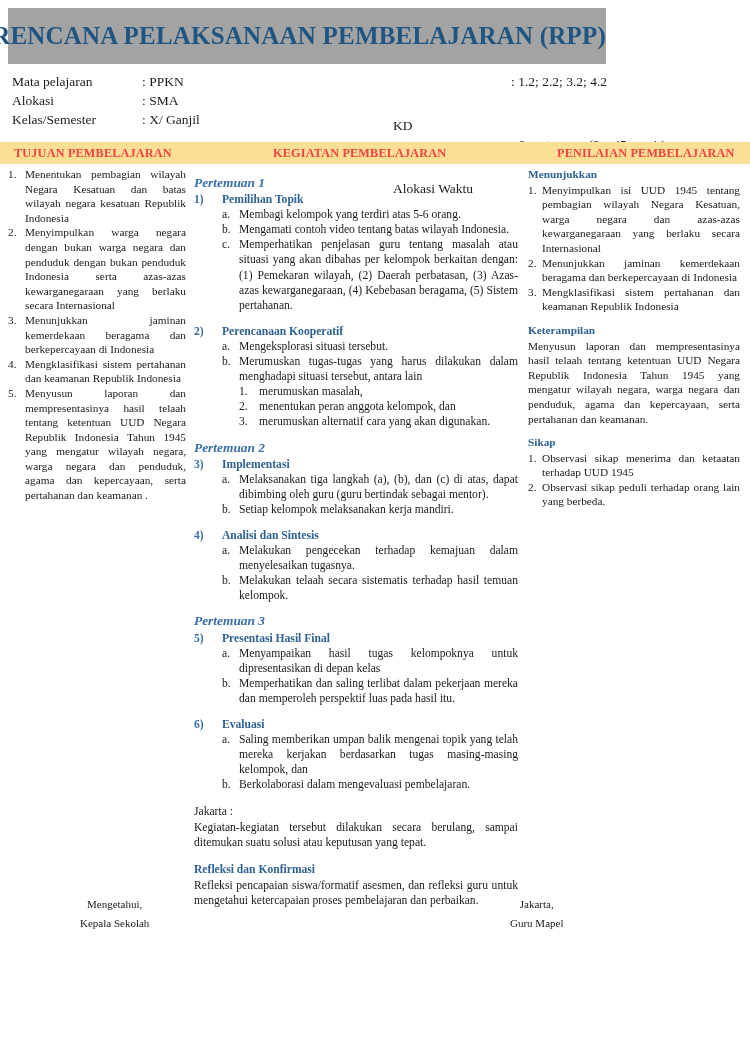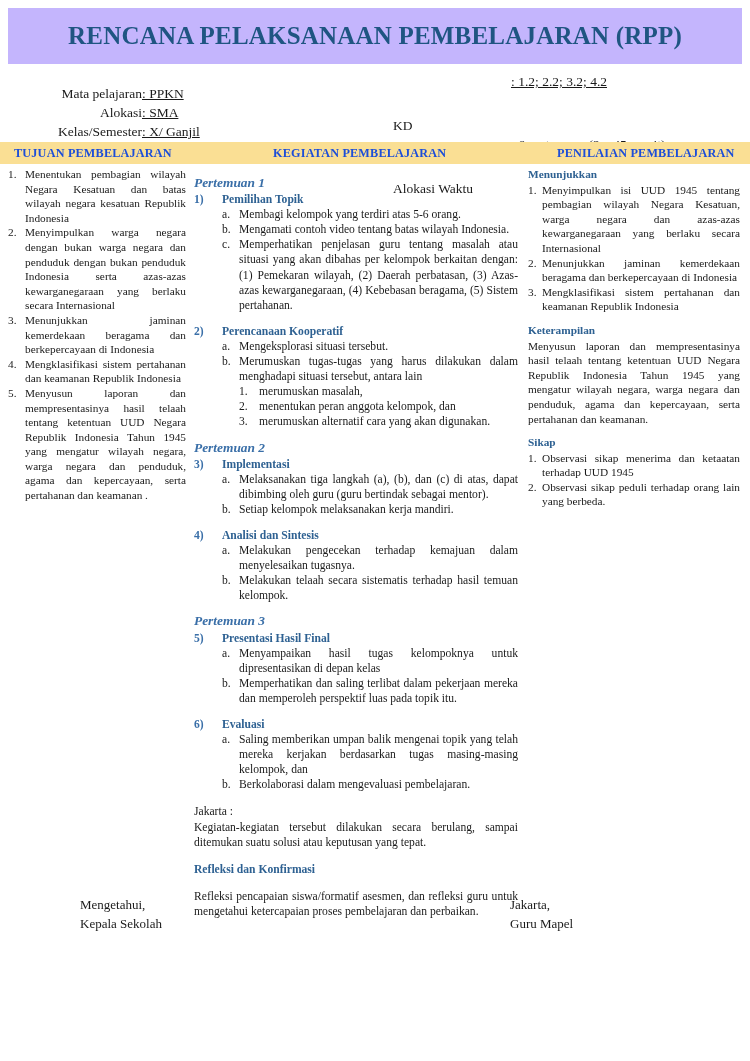--- a/index.html
+++ b/index.html
@@ -21,26 +21,26 @@
     position: relative;
     background: #fff;
     box-sizing: border-box;
   }
 
   
   .title-banner {
     position: absolute;
     left: 8px;
     top: 8px;
-    width: 734px;
+    width: 598px;
     height: 56px;
-    background: #c4b5fd;
+    background: #a3a3a3;
     display: flex;
     align-items: center;
-    justify-content: center;
+    justify-content: flex-end;
   }
   .title-banner h1 {
     margin: 0;
     font-size: 25px;
     font-weight: bold;
     letter-spacing: 0.2px;
     color: #1f5582;
     font-family: "Liberation Serif", "DejaVu Serif", serif;
     white-space: nowrap;
   }
@@ -48,43 +48,43 @@
   
   .identity {
     position: absolute;
     left: 0;
     top: 72px;
     width: 750px;
     height: 62px;
     font-size: 13.5px;
     line-height: 19px;
   }
-  .id-left { position: absolute; left: 12px; top: 12px; text-align: right; }
+  .id-left { position: absolute; left: 12px; top: 0; }
   .id-right { position: absolute; left: 393px; top: 0; }
   .id-row { display: flex; }
   .id-label { display: inline-block; }
   .id-left .id-label { width: 130px; }
   .id-right .id-label { width: 118px; margin-top: 44px; }
-  .id-value { display: inline-block; white-space: nowrap; text-decoration: underline; }
+  .id-value { display: inline-block; white-space: nowrap; }
 
   
   .col-head-band {
     position: absolute;
     left: 0;
     top: 142px;
     width: 750px;
     height: 22px;
     background: #fadf94;
   }
   .col-head {
     position: absolute;
     top: 146px;
     font-size: 12.2px;
     font-weight: bold;
-    color: #1d4ed8;
+    color: #ef4444;
     letter-spacing: 0.2px;
     white-space: nowrap;
   }
   .col-head.c1 { left: 14px; }
   .col-head.c2 { left: 273px; }
   .col-head.c3 { left: 557px; }
 
   
   .cols {
     position: absolute;
@@ -190,29 +190,30 @@
     left: 0;
     top: 0;
   }
   .note-block { margin-top: 12px; }
   .note-label { }
   .note-body { text-align: justify; }
   .refl { margin-top: 12px; }
   .refl-head {
     font-weight: bold;
     color: #2e6192;
-    margin-bottom: 12px;
+    margin-bottom: 1px;
   }
 
   
   .sign {
     position: absolute;
     top: 895px;
-    font-size: 13px;
+    font-size: 11px;
     line-height: 19px;
+    text-align: center;
   }
   .sign.left  { left: 80px; }
   .sign.right { left: 510px; }
   .sign div { white-space: nowrap; }
 </style>
 </head>
 <body>
 
 <div class="page">
 
@@ -368,21 +369,21 @@
       <div class="step">
         <span class="mk">5)</span>
         <span class="step-title">Presentasi Hasil Final</span>
         <ol class="alpha">
           <li>
             <span class="mk">a.</span>
             <span>Menyampaikan  hasil tugas kelompoknya untuk  dipresentasikan di depan kelas</span>
           </li>
           <li>
             <span class="mk">b.</span>
-            <span>Memperhatikan dan saling terlibat dalam pekerjaan mereka dan memperoleh perspektif luas pada topik itu.</span>
+            <span>Memperhatikan dan saling terlibat dalam pekerjaan mereka dan memperoleh perspektif luas pada hasil itu.</span>
           </li>
         </ol>
       </div>
 
       <div class="step" style="margin-top:11px;">
         <span class="mk">6)</span>
         <span class="step-title">Evaluasi</span>
         <ol class="alpha">
           <li>
             <span class="mk">a.</span>

